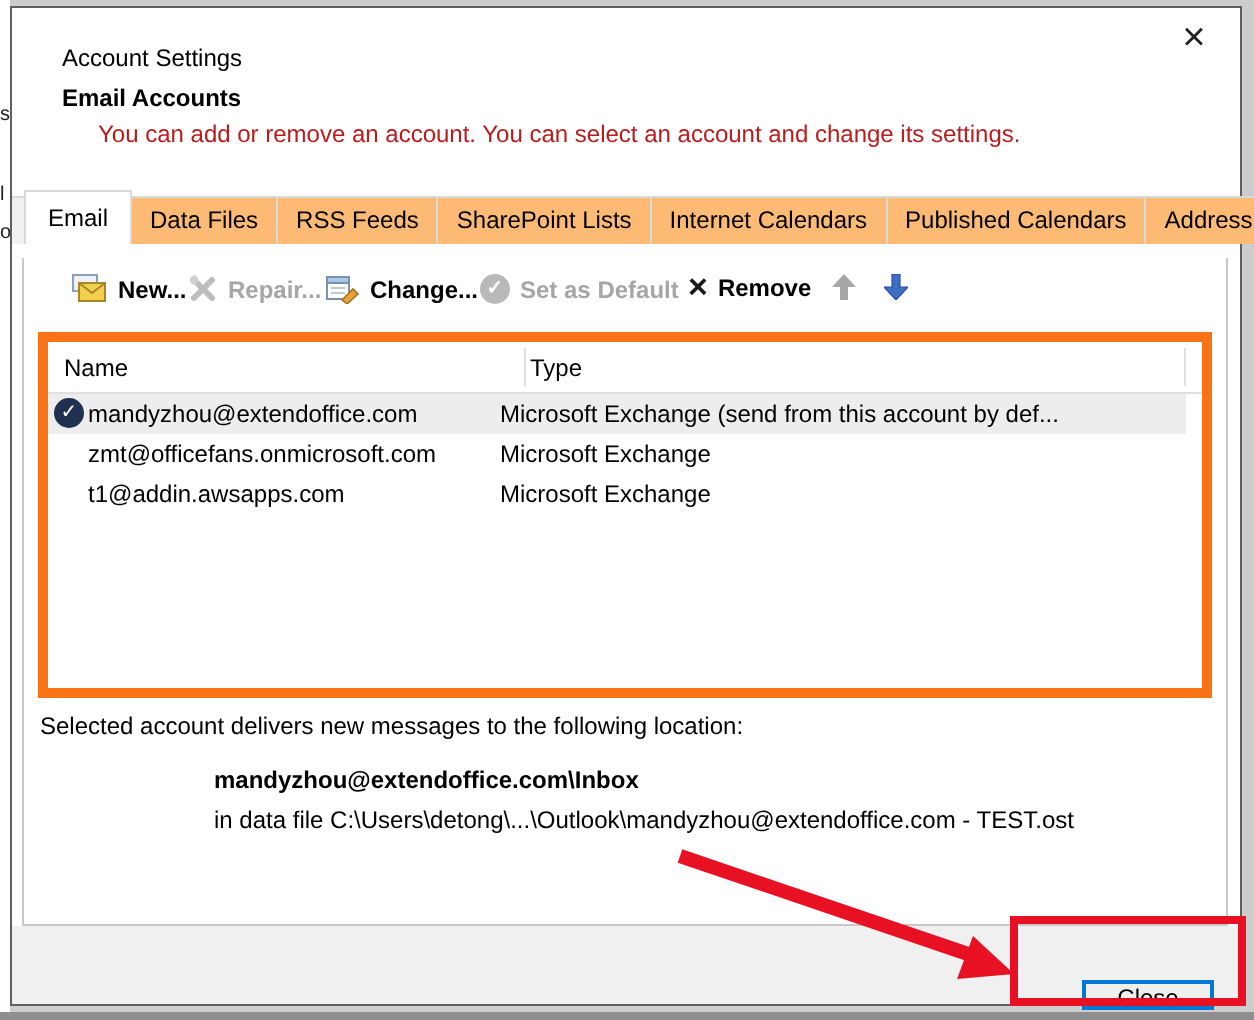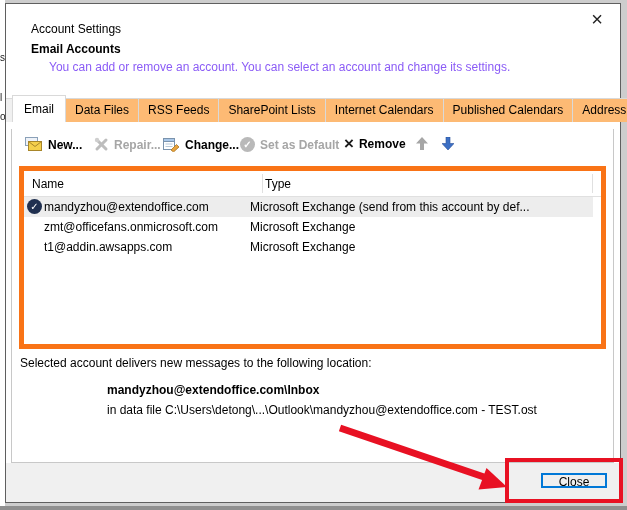--- a/index.html
+++ b/index.html
@@ -18,21 +18,21 @@
   .dialog {
     position:absolute; left:5px; top:3px; width:616px; height:500px;
     background:#fff; border:1px solid #5f5f5f;
   }
   .titlebar { position:absolute; left:0; top:0; width:100%; height:32px; background:#fff; }
   .title-text { position:absolute; left:25px; top:18px; font-size:12px; }
   .title-close { position:absolute; right:10px; top:2px; width:26px; height:26px;
     font-size:20px; line-height:26px; text-align:center; color:#222; cursor:pointer; }
 
   .hdr-title { position:absolute; left:25px; top:38px; font-weight:bold; }
-  .hdr-desc  { position:absolute; left:43px; top:56px; color:#8b5cf6; }
+  .hdr-desc  { position:absolute; left:43px; top:56px; color:#b91c1c; }
 
   
   .tabstrip { position:absolute; left:0; top:94px; width:614px; height:24px;
     background:#f0f0f0; border-top:1px solid #dadada; }
   .tabs { position:absolute; left:6px; bottom:0; display:flex; align-items:flex-end; }
   .tab { padding:4px 9px 5px 9px; border:1px solid #d9d9d9; border-bottom:none;
     background:#fdba74; margin-right:-1px; cursor:pointer; white-space:nowrap; }
   .tab.active { background:#fff; padding:6px 11px 6px 11px; position:relative; z-index:2;
     border-color:#d9d9d9; }
 
@@ -63,21 +63,21 @@
     background:#203050; color:#fff; font-size:10px; line-height:15px; text-align:center; }
   .row .badge { position:absolute; left:3px; top:2px; }
 
   .delivery-intro { position:absolute; left:8px; top:227px; }
   .delivery-loc   { position:absolute; left:95px; top:254px; font-weight:bold; }
   .delivery-file  { position:absolute; left:95px; top:274px; }
 
   
   .dlg-footer { position:absolute; left:0; top:459px; width:614px; height:39px;
     background:#f0f0f0; }
-  .close-btn { position:absolute; left:535px; top:10px; width:66px; height:15px;
+  .close-btn { position:absolute; left:535px; top:27px; width:66px; height:15px;
     background:#efefef; border:2px solid #0078d7; font-family:"Liberation Sans",sans-serif;
     font-size:12px; text-align:center; cursor:pointer; }
 
   
   .anno-rect { position:absolute; left:505px; top:458px; width:118px; height:45px;
     border:4px solid #e81123; z-index:50; pointer-events:none; }
   .anno-arrow { position:absolute; left:0; top:0; width:627px; height:510px;
     z-index:51; pointer-events:none; }
 
   .circle-check { display:inline-block; width:15px; height:15px; border-radius:50%;
@@ -111,21 +111,21 @@
       <div class="tab">SharePoint Lists</div>
       <div class="tab">Internet Calendars</div>
       <div class="tab">Published Calendars</div>
       <div class="tab">Address Books</div>
     </div>
   </div>
 
   <div class="page">
 
     <div class="toolbar">
-      <div class="tbtn" style="left:13px">
+      <div class="tbtn" style="left:24px">
         <svg width="18" height="15" viewBox="0 0 18 15">
           <rect x="0.5" y="0.5" width="12" height="8" fill="#eef2f8" stroke="#8aa0b8"></rect>
           <rect x="3.5" y="4.5" width="13" height="9" fill="#f5d04c" stroke="#a8862a"></rect>
           <path d="M3.5 4.5 L10 9.5 L16.5 4.5" stroke="#a8862a" fill="none"></path>
         </svg>
         <span>New...</span>
       </div>
       <div class="tbtn disabled" style="left:82px">
         <svg width="15" height="15" viewBox="0 0 15 15">
           <g stroke="#bdbdbd" stroke-width="3" stroke-linecap="round">

